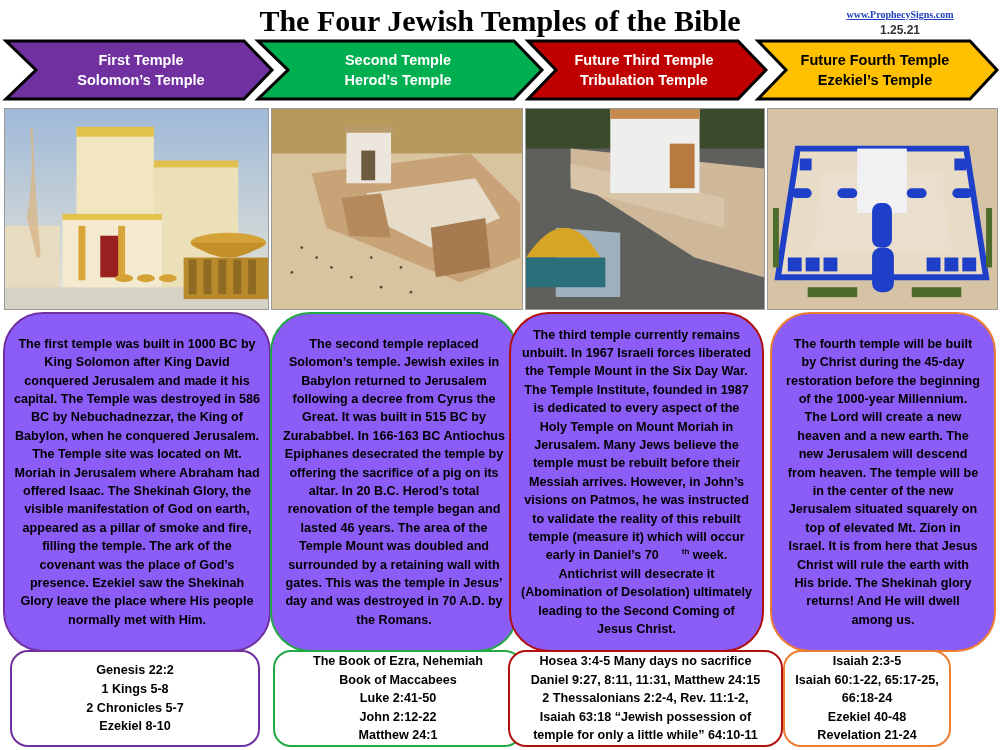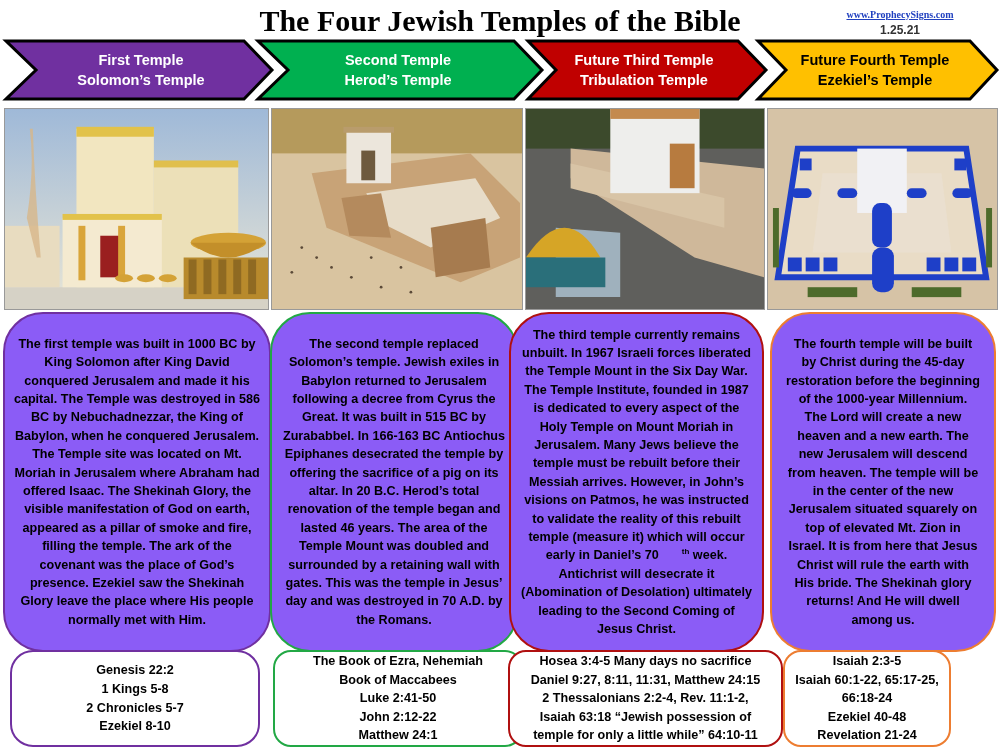--- a/index.html
+++ b/index.html
@@ -194,21 +194,21 @@
   </svg>
 </div>
 
 <div class="desc" style="left:3px;width:268px;border-color:#7030a0;">The first temple was built in 1000 BC by King Solomon after King David conquered Jerusalem and made it his capital. The Temple was destroyed in 586 BC by Nebuchadnezzar, the King of Babylon, when he conquered Jerusalem. The Temple site was located on Mt. Moriah in Jerusalem where Abraham had offered Isaac. The Shekinah Glory, the visible manifestation of God on earth, appeared as a pillar of smoke and fire, filling the temple. The ark of the covenant was the place of God’s presence. Ezekiel saw the Shekinah Glory leave the place where His people normally met with Him.</div>
 <div class="desc" style="left:270px;width:248px;border-color:#22a845;">The second temple replaced Solomon’s temple.  Jewish exiles in Babylon returned to Jerusalem following a decree from Cyrus the Great.  It was built in 515 BC by Zurababbel. In 166-163 BC Antiochus Epiphanes desecrated the temple by offering the sacrifice of a pig on its altar. In 20 B.C. Herod’s total renovation of the temple began and lasted 46 years. The area of the Temple Mount was doubled and surrounded by a retaining wall with gates. This was the temple in Jesus’ day and was destroyed in 70 A.D. by the Romans.</div>
 <div class="desc" style="left:509px;width:255px;border-color:#b01010;">
   <div><span>The third temple currently remains unbuilt.  In 1967 Israeli forces liberated the Temple Mount in the Six Day War.  The Temple Institute, founded in 1987 is dedicated to every aspect of the Holy Temple on Mount Moriah in Jerusalem. Many Jews believe the temple must be rebuilt before their Messiah arrives. However, in John’s visions on Patmos, he was instructed to validate the reality of this rebuilt temple (measure it) which will occur early in Daniel’s 70</span><sup>th</sup><span> week. Antichrist will desecrate it (Abomination of Desolation) ultimately leading to the Second Coming of Jesus Christ.</span></div>
 </div>
 <div class="desc" style="left:770px;width:226px;border-color:#ed7d31;padding:0 14px;">The fourth temple will be built by Christ during the 45-day restoration before the beginning of the 1000-year Millennium.  The Lord will create a new heaven and a new earth.  The new Jerusalem will descend from heaven.  The temple will be in the center of the new Jerusalem situated squarely on top of elevated Mt. Zion in Israel.  It is from here that Jesus Christ will rule the earth with His bride. The Shekinah glory returns!  And He will dwell among us.</div>
 
-<div class="refs" style="left:10px;width:250px;border-color:#7030a0;border-radius:23px;">
+<div class="refs" style="left:10px;width:250px;border-color:#7030a0;">
   <span>Genesis 22:2</span>
   <span>1 Kings 5-8</span>
   <span>2 Chronicles 5-7</span>
   <span>Ezekiel 8-10</span>
 </div>
 <div class="refs" style="left:273px;width:250px;border-color:#22a845;">
   <span>The Book of Ezra, Nehemiah</span>
   <span>Book of Maccabees</span>
   <span>Luke 2:41-50</span>
   <span>John 2:12-22</span>

